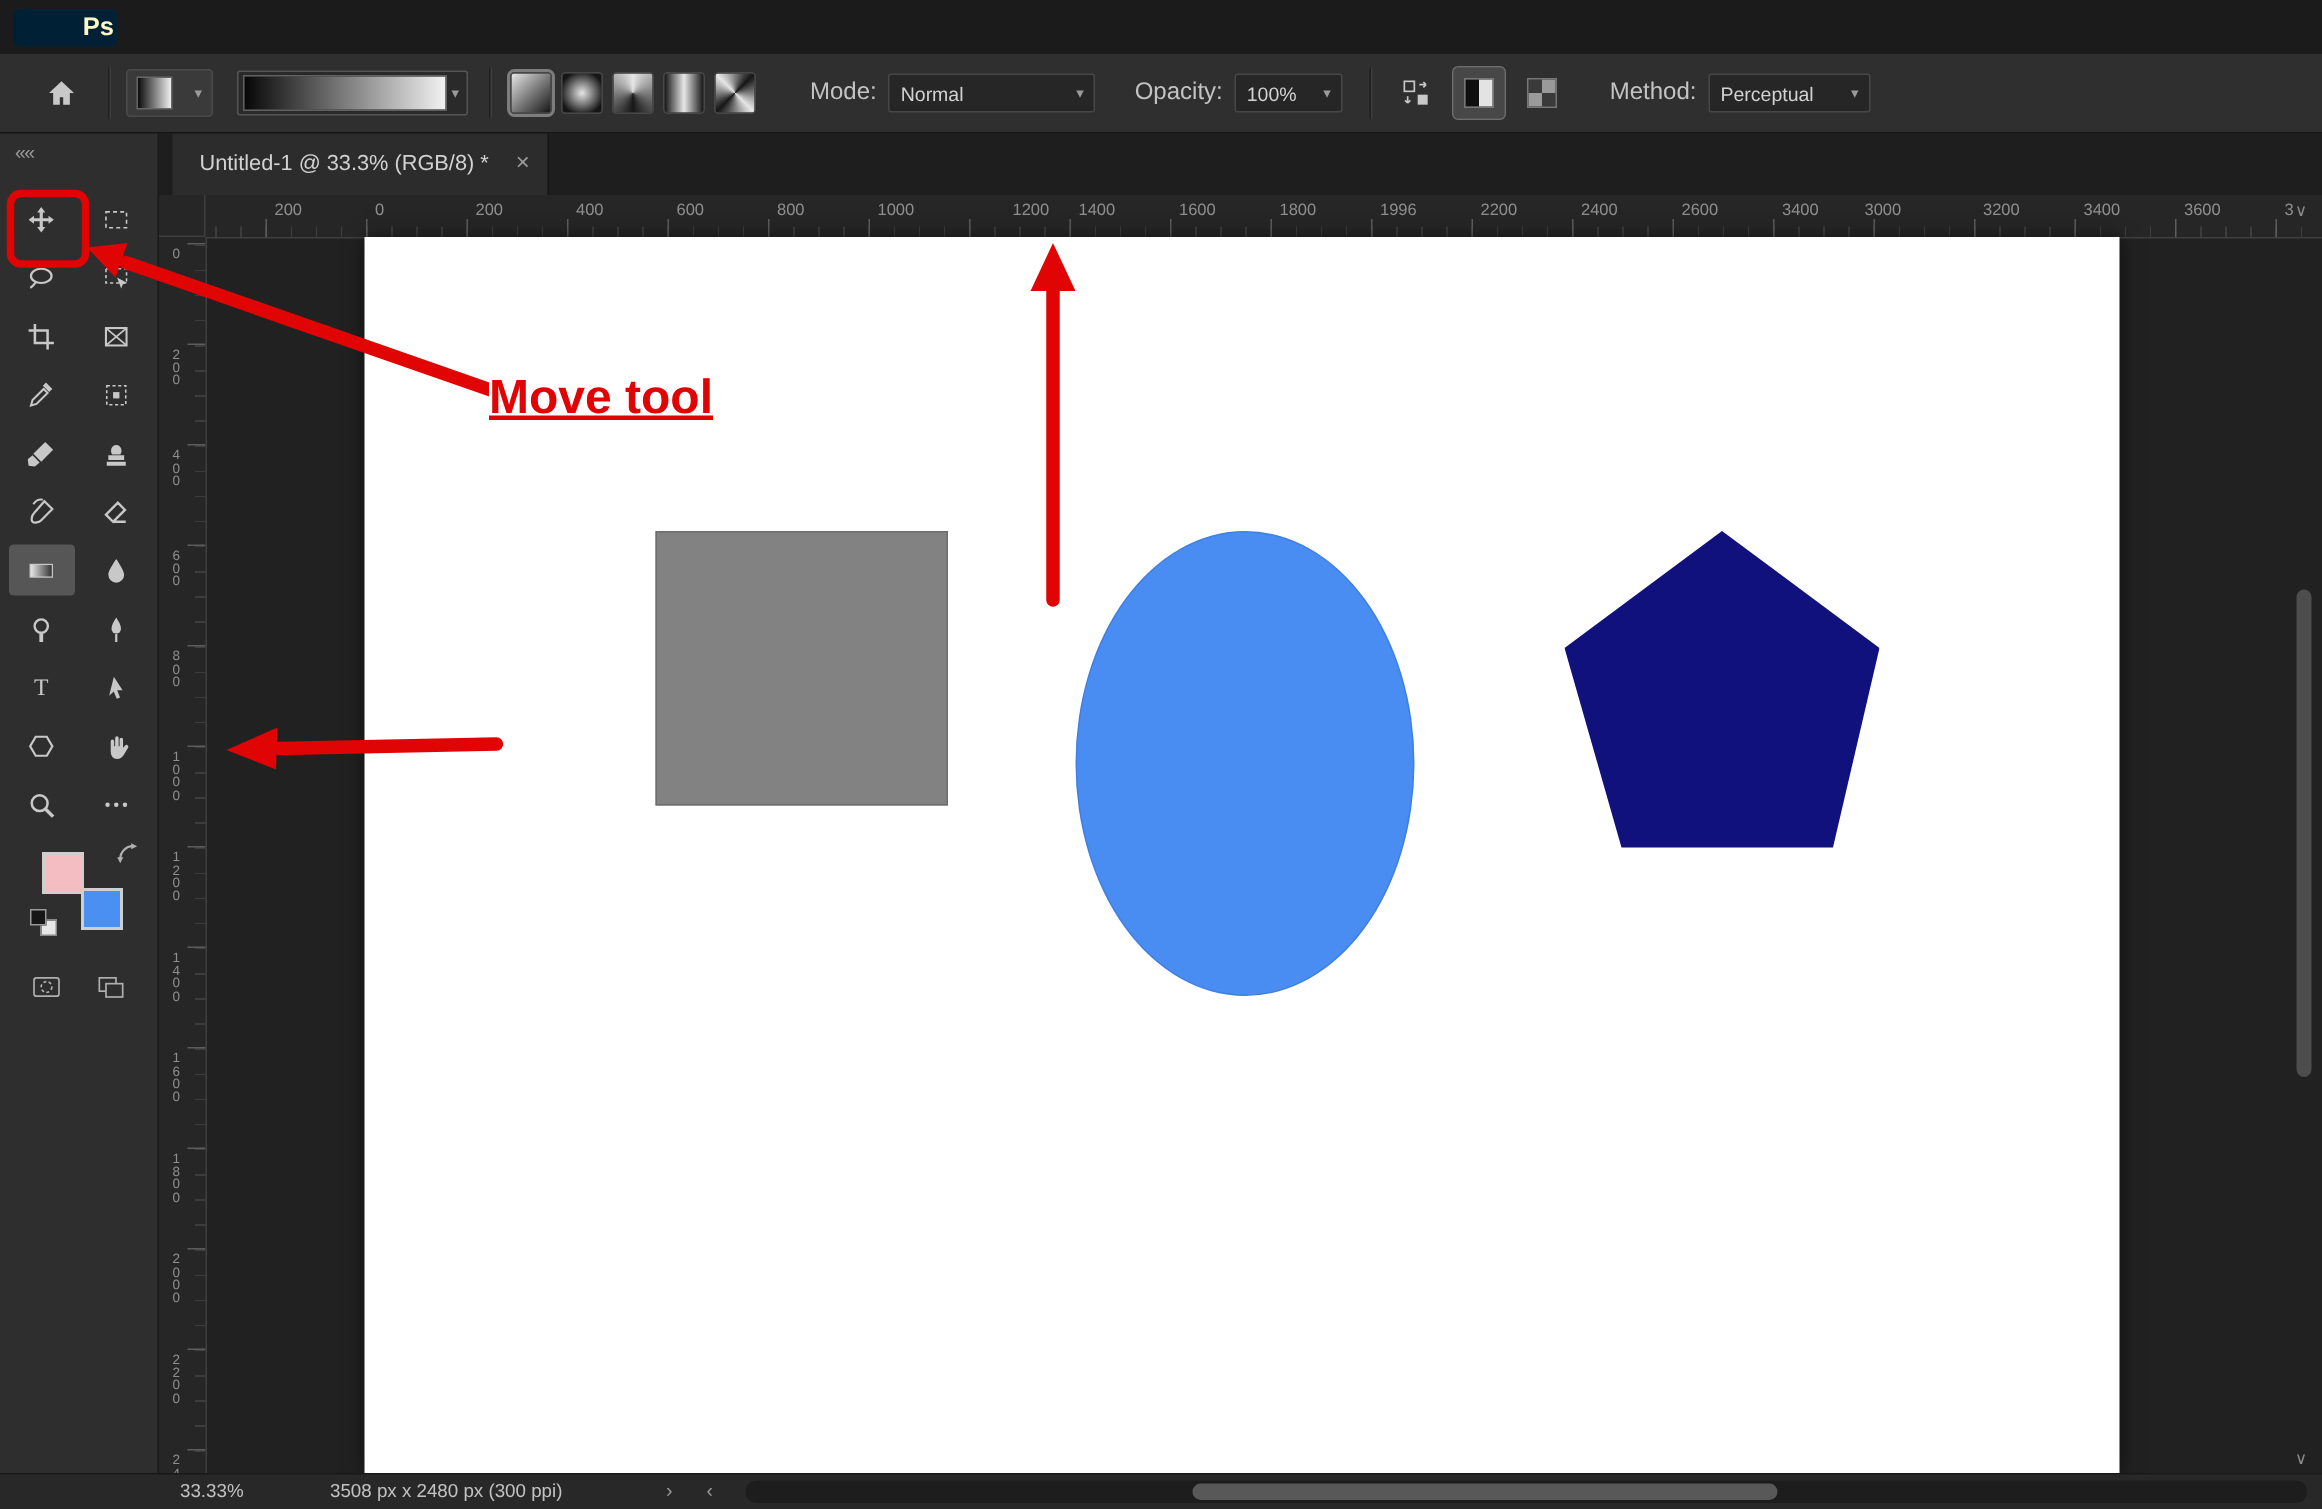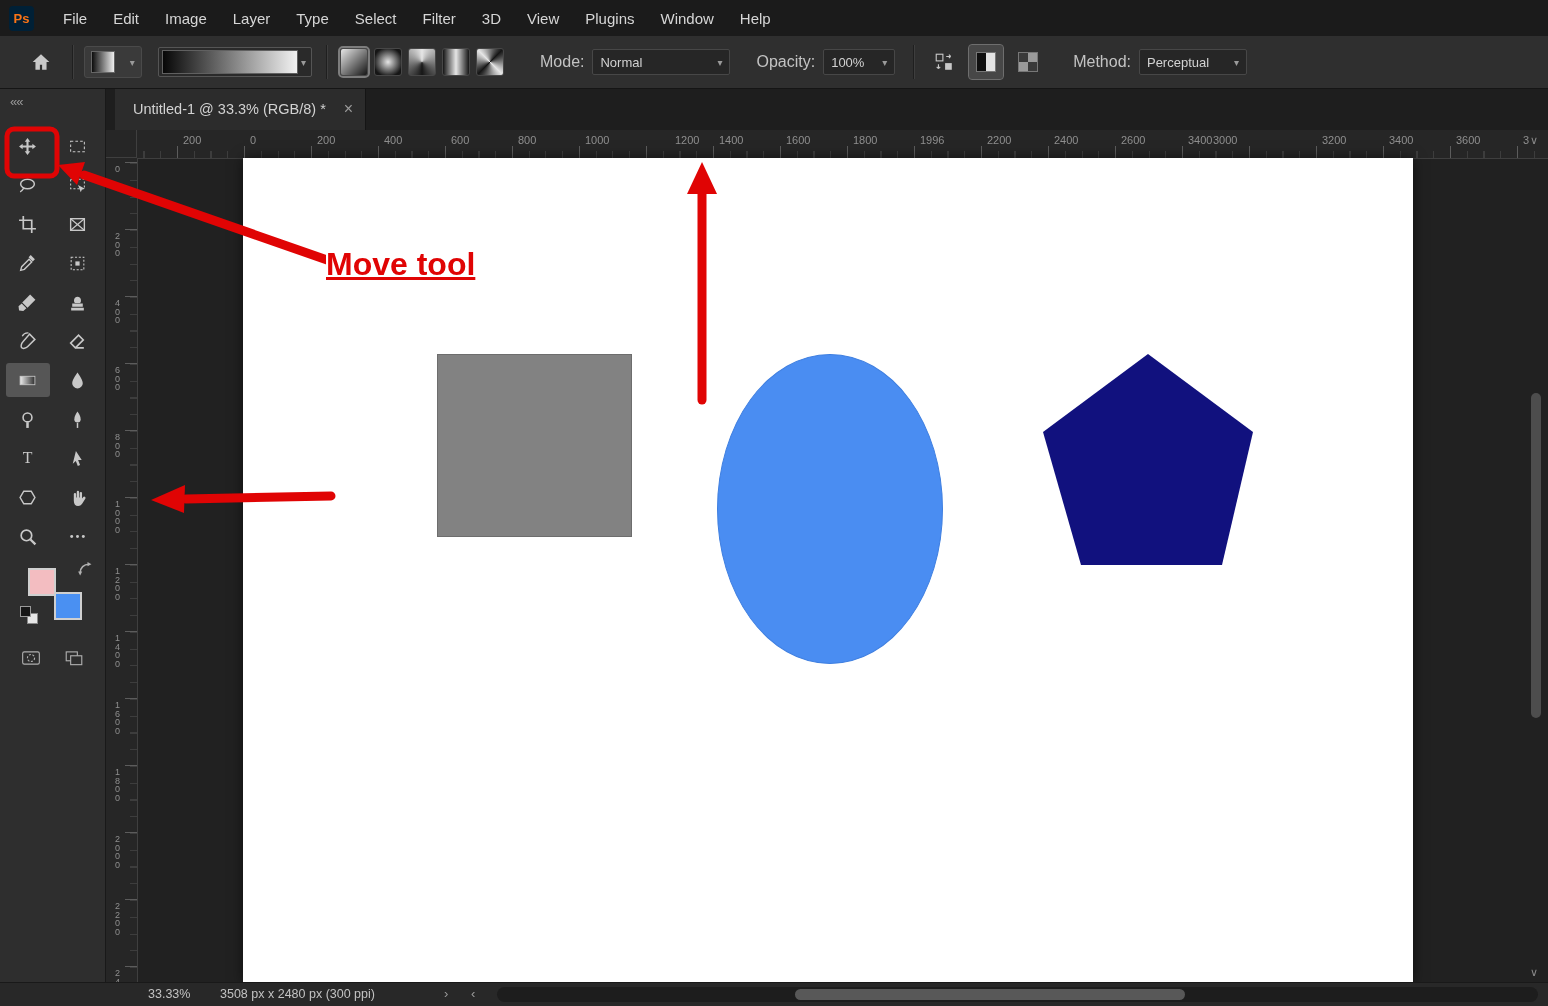--- a/index.html
+++ b/index.html
@@ -3,21 +3,21 @@
 <meta charset="utf-8">
 <style>
   html,body{margin:0;padding:0;}
   body{
     width:1548px;height:1006px;position:relative;overflow:hidden;
     background:#212121;font-family:"Liberation Sans",sans-serif;
     -webkit-user-select:none;user-select:none;
   }
   
   #menubar{position:absolute;left:0;top:0;width:1548px;height:36px;background:#1b1b1b;display:flex;align-items:center;z-index:10;}
-  #ps-logo{width:25px;height:25px;margin-left:9px;border-radius:4px;background:#002036;color:#f97316;font-size:13px;font-weight:bold;display:flex;align-items:center;justify-content:center;}
+  #ps-logo{width:25px;height:25px;margin-left:9px;border-radius:4px;background:#002036;color:#fef9c3;font-size:17px;font-weight:bold;display:flex;align-items:center;justify-content:center;padding-left:44px;}
   #menu-items{display:flex;margin-left:16px;}
   .menu-item{padding:8px 13px;font-size:15px;color:#d6d6d6;cursor:default;white-space:nowrap;}
   
   #optionsbar{position:absolute;left:0;top:36px;width:1548px;height:52px;background:#2f2f2f;border-bottom:1px solid #151515;display:flex;align-items:center;z-index:10;}
   .vdiv{width:1px;height:34px;background:#1f1f1f;border-right:1px solid #3e3e3e;}
   .opt-label{font-size:16px;color:#c3c3c3;white-space:nowrap;}
   .dropdown{height:26px;background:#262626;border:1px solid #474747;border-radius:2px;display:flex;align-items:center;justify-content:space-between;padding:0 7px;box-sizing:border-box;}
   .dropdown .dd-value{font-size:13px;color:#d2d2d2;}
   .dd-caret{font-size:10px;color:#9a9a9a;margin-left:8px;}
   .icon-btn{width:34px;height:34px;border-radius:3px;display:flex;align-items:center;justify-content:center;}
@@ -71,51 +71,37 @@
   .v-tick{position:absolute;right:0;height:1px;width:12px;background:#5c5c5c;}
   #ruler-corner{position:absolute;left:0;top:0;width:32px;height:28px;background:#262626;border-right:1px solid #3f3f3f;border-bottom:1px solid #3f3f3f;box-sizing:border-box;}
   #canvas{position:absolute;left:138px;top:28px;width:1170px;height:825px;background:#ffffff;box-shadow:0 0 12px rgba(0,0,0,.55);}
   .shape{position:absolute;}
   
   #vscroll{position:absolute;right:4px;top:4px;bottom:4px;width:15px;}
   #vscroll-thumb{position:absolute;left:2px;width:10px;border-radius:5px;background:#4d4d4d;}
   .scroll-chevron{position:absolute;left:1px;font-size:11px;color:#8a8a8a;}
   
   #statusbar{position:absolute;left:0;bottom:0;width:1548px;height:23px;background:#282828;border-top:1px solid #191919;z-index:20;font-size:12.5px;color:#c2c2c2;}
-  #status-zoom{position:absolute;left:120px;top:4px;margin-left:28px;}
+  #status-zoom{position:absolute;left:120px;top:4px;}
   #status-docinfo{position:absolute;left:220px;top:4px;}
   #status-exp{position:absolute;left:444px;top:3px;color:#9a9a9a;font-size:13px;}
   #status-col{position:absolute;left:471px;top:3px;color:#9a9a9a;font-size:13px;}
   #hscroll{position:absolute;left:497px;right:10px;top:4px;height:15px;background:#1d1d1d;border-radius:8px;}
   #hscroll-thumb{position:absolute;left:298px;width:390px;top:2px;height:11px;border-radius:6px;background:#585858;}
   
   #anno-svg{position:absolute;left:0;top:0;width:1548px;height:1006px;pointer-events:none;z-index:60;}
   #move-label{position:absolute;left:326px;top:246px;z-index:61;font-size:32px;font-weight:bold;text-decoration:underline;
     text-shadow:2px 0 0 #fff,-2px 0 0 #fff,0 2px 0 #fff,0 -2px 0 #fff,2px 2px 0 #fff,-2px -2px 0 #fff,2px -2px 0 #fff,-2px 2px 0 #fff;
     pointer-events:none;}
 </style>
 </head>
 <body>
 
 <div id="menubar">
   <div id="ps-logo">Ps</div>
-  <nav id="menu-items">
-      <div class="menu-item">File</div>
-      <div class="menu-item">Edit</div>
-      <div class="menu-item">Image</div>
-      <div class="menu-item">Layer</div>
-      <div class="menu-item">Type</div>
-      <div class="menu-item">Select</div>
-      <div class="menu-item">Filter</div>
-      <div class="menu-item">3D</div>
-      <div class="menu-item">View</div>
-      <div class="menu-item">Plugins</div>
-      <div class="menu-item">Window</div>
-      <div class="menu-item">Help</div>
-    </nav>
 </div>
 
 <div id="optionsbar">
   <div class="icon-btn" style="margin-left:24px">
     <svg width="20" height="20" viewBox="0 0 18 18">
         <path d="M9 2L1.5 9H4v7h4v-4.5h2V16h4V9h2.5z" fill="#c8c8c8"></path>
       </svg>
   </div>
   <div class="vdiv" style="margin-left:14px"></div>
   <div id="preset-dd" style="margin-left:10px">
@@ -364,21 +350,21 @@
       <span class="h-num" style="left: 815px;">1996</span>
       <div class="h-tick" style="left: 876px;"></div>
       <span class="h-num" style="left: 882px;">2200</span>
       <div class="h-tick" style="left: 943px;"></div>
       <span class="h-num" style="left: 949px;">2400</span>
       <div class="h-tick" style="left: 1010px;"></div>
       <span class="h-num" style="left: 1016px;">2600</span>
       <div class="h-tick" style="left: 1077px;"></div>
       <span class="h-num" style="left: 1083px;">3400</span>
       <div class="h-tick" style="left: 1144px;"></div>
-      <span class="h-num" style="left: 1108px;">3000</span>
+      <span class="h-num" style="left: 1138px;">3000</span>
       <div class="h-tick" style="left: 1211px;"></div>
       <span class="h-num" style="left: 1217px;">3200</span>
       <div class="h-tick" style="left: 1278px;"></div>
       <span class="h-num" style="left: 1284px;">3400</span>
       <div class="h-tick" style="left: 1345px;"></div>
       <span class="h-num" style="left: 1351px;">3600</span>
       <div class="h-tick" style="left: 1412px;"></div>
       <span class="h-num" style="left: 1418px;">3</span>
     </div>
   <div id="vruler">

